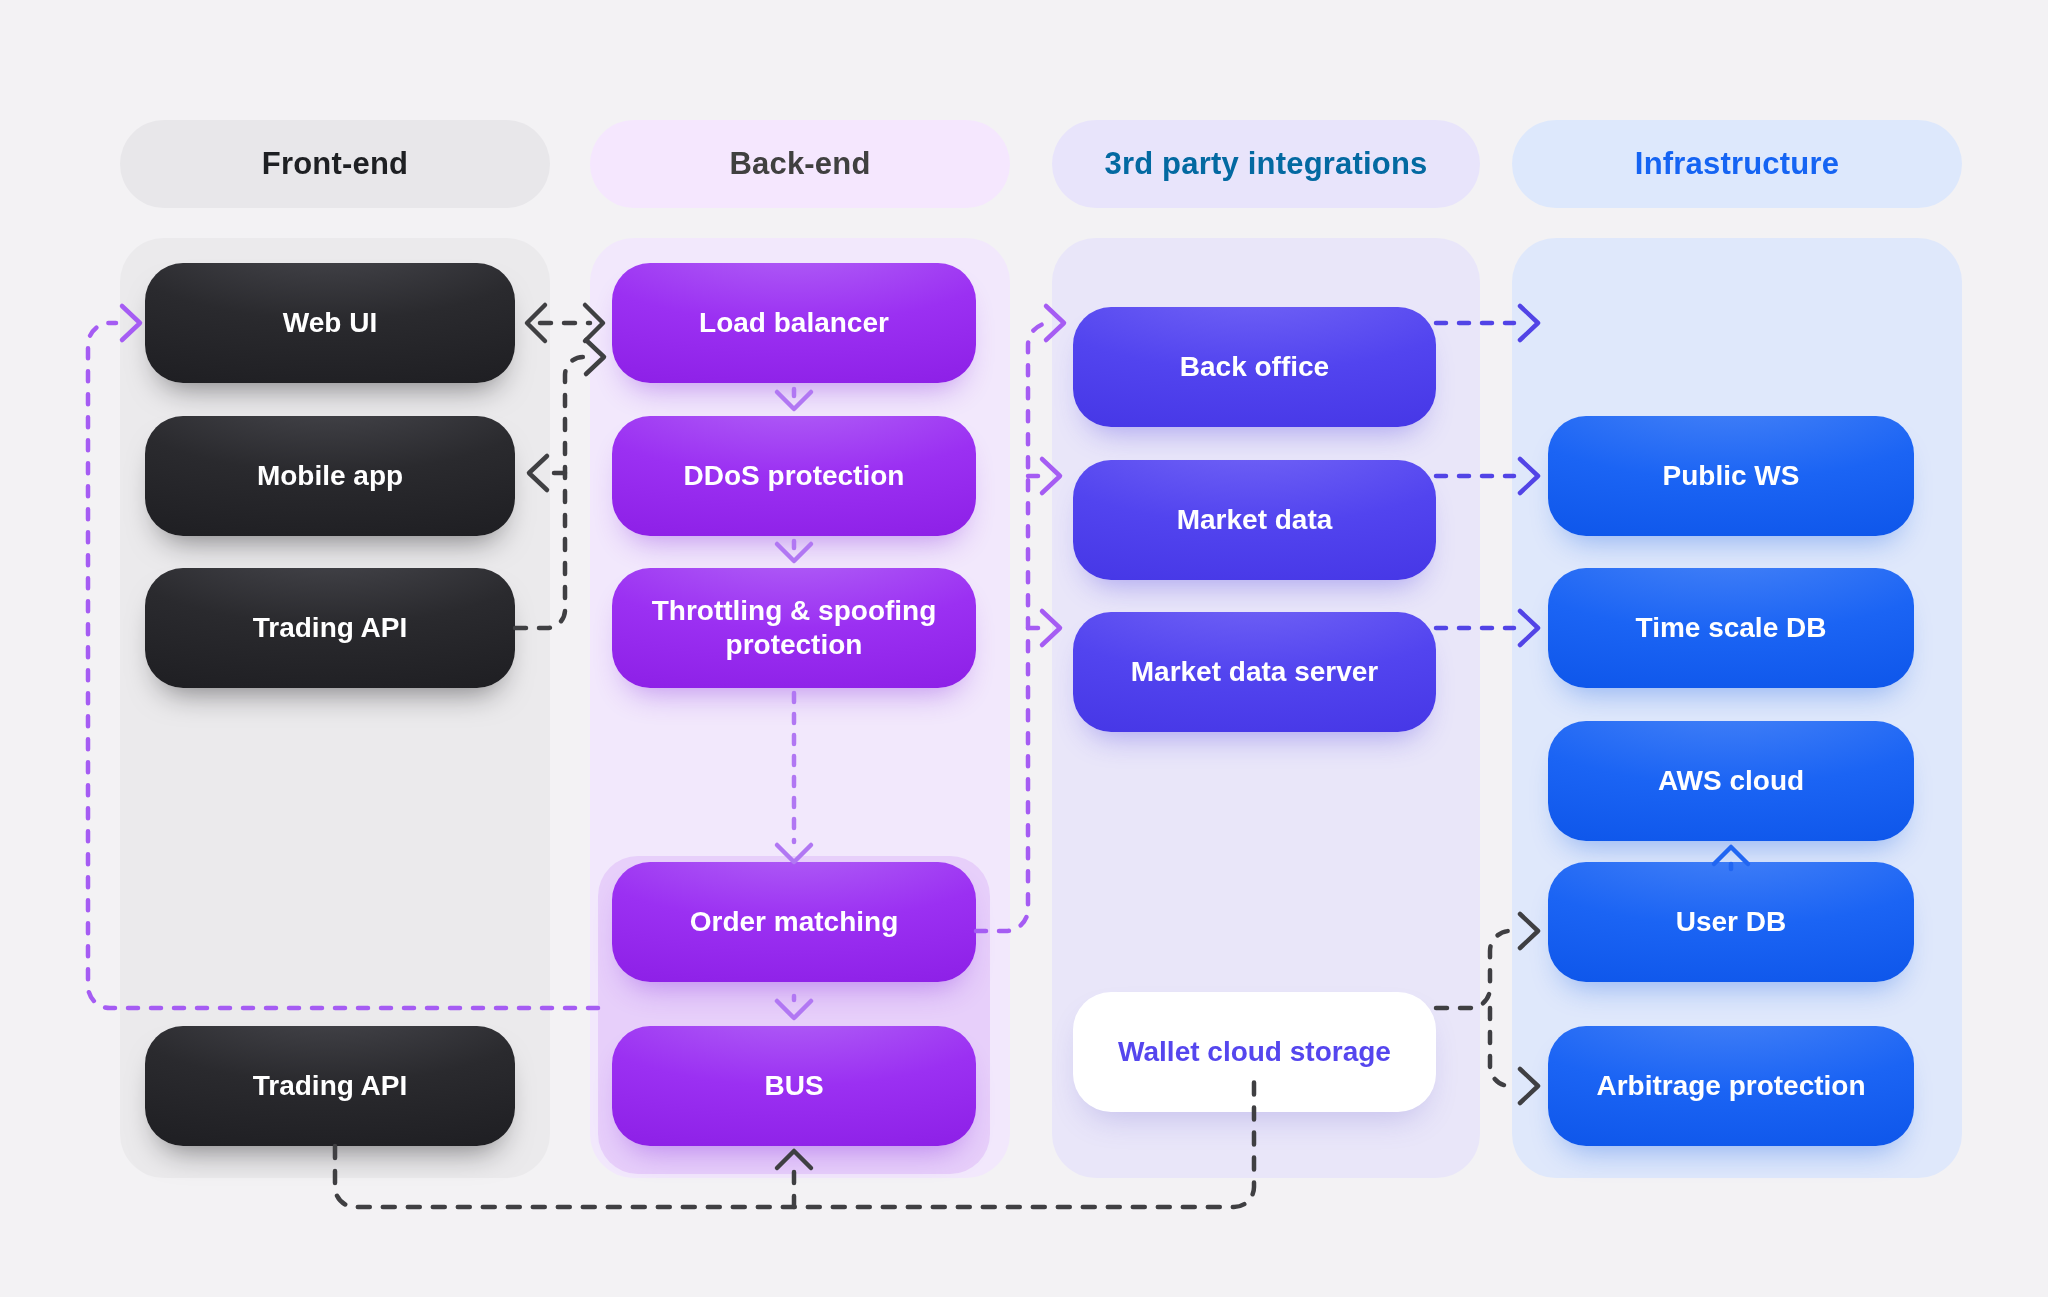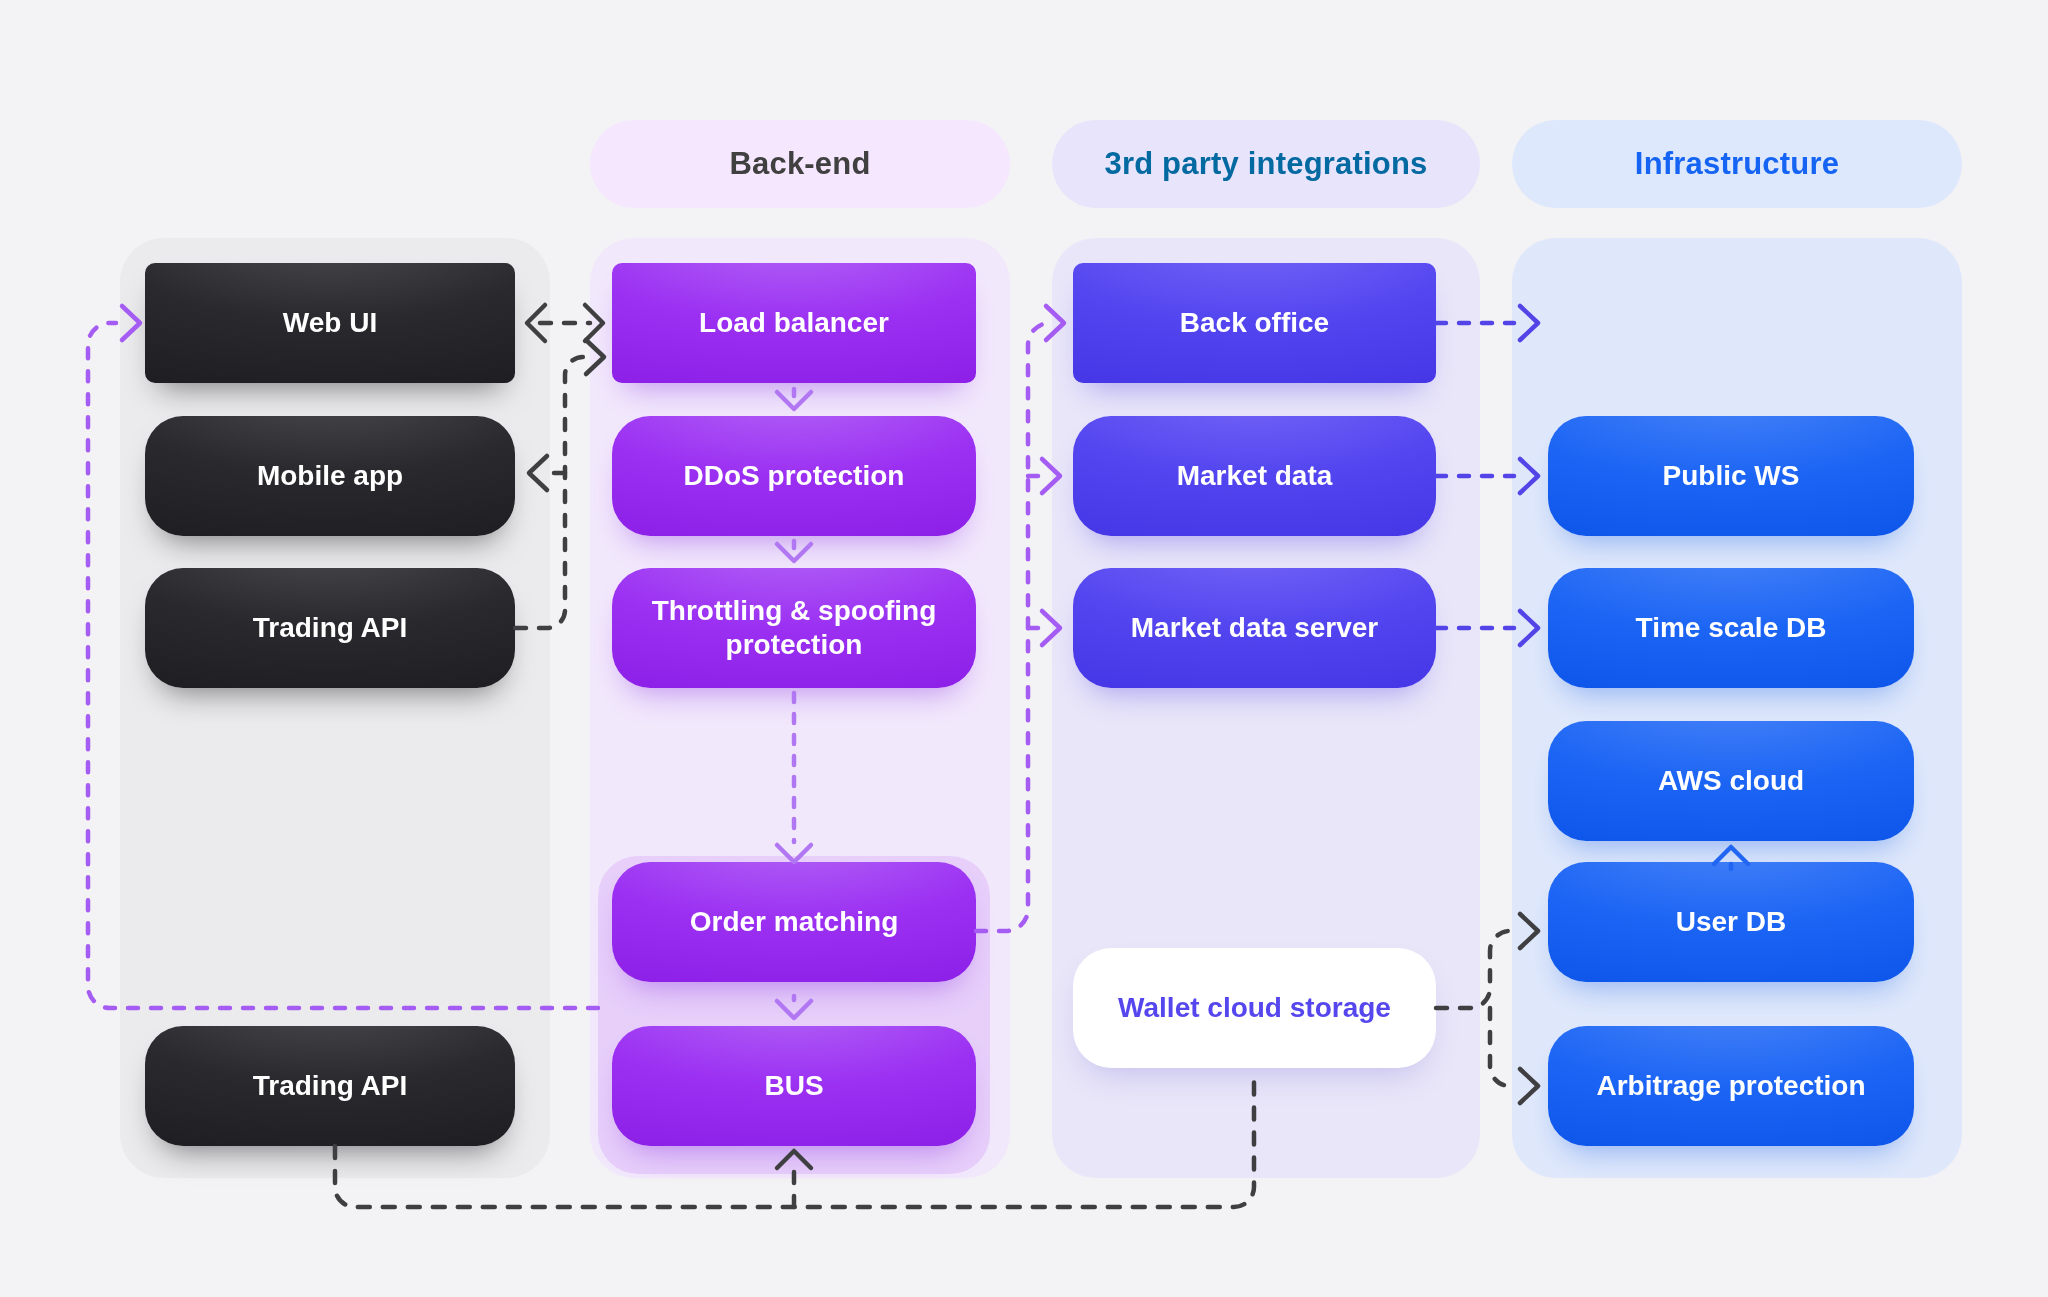--- a/index.html
+++ b/index.html
@@ -50,34 +50,37 @@
   }
   .node-white {
     background:#ffffff; color:#5546ee;
     box-shadow:0 16px 32px -12px rgba(90,80,200,0.28);
   }
   
   .fe-box { left:145px; width:370px; }
   
   .be-box { left:612px; width:364px; }
   
-  .tp-box { left:1073px; width:363px; }
+  .tp-box { left:1073px; width:363px;margin-top:44px; }
   
   .in-box { left:1548px; width:366px; }
-  .row1 { top:263px;border-radius:10px; } .row2 { top:416px;padding-left:28px; } .row3 { top:568px; }
+  .row1 { top:263px; } .row2 { top:416px;padding-left:28px; } .row3 { top:568px; }
   .row4 { top:721px; } .row5 { top:862px; } .row6 { top:1026px; }
   .wallet-row { top:948px; }
   svg.connectors { position:absolute; left:0; top:0; z-index:5; pointer-events:none; }
   .z2 { z-index:2; }
 </style>
 </head>
 <body>
 
 <div class="canvas">
 
+  <div class="pill pill-fe">
+    <span>Front-end</span>
+  </div>
   <div class="pill pill-be">
     <span>Back-end</span>
   </div>
   <div class="pill pill-tp">
     <span>3rd party integrations</span>
   </div>
   <div class="pill pill-in">
     <span>Infrastructure</span>
   </div>
 

